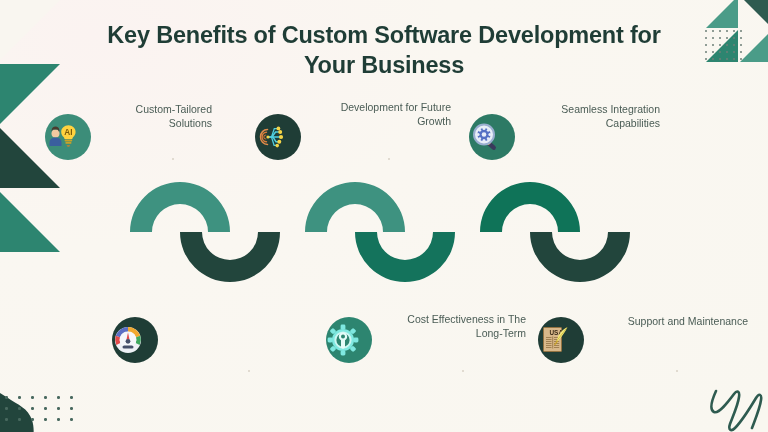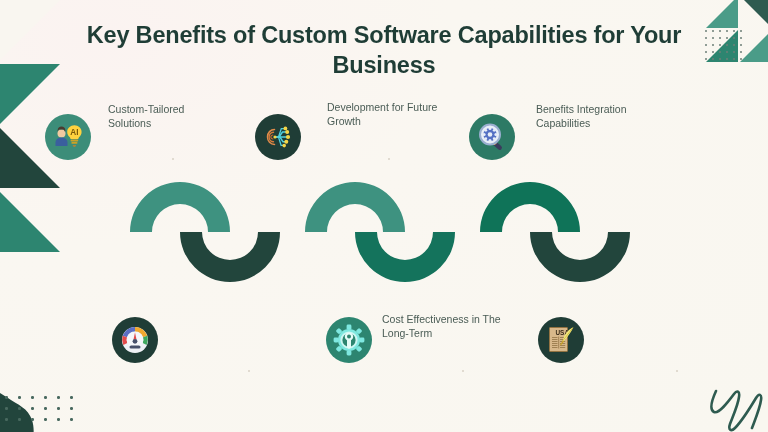--- a/index.html
+++ b/index.html
@@ -31,26 +31,26 @@
   #title {
     position:absolute; left:84px; top:20px; width:600px;
     text-align:center;
     font-size:23.5px; font-weight:bold; line-height:1.28;
     color:#1f3d36; letter-spacing:-0.2px;
   }
 
   
   .icon-circle {
     position:absolute; border-radius:50%;
-    display:flex; align-items:center; justify-content:center;
+    display:flex; align-items:center; justify-content:flex-start;
   }
 
   
   .label {
-    position:absolute; text-align:left;
+    position:absolute; text-align:right;
     font-size:10.5px; line-height:1.32; color:#4a5c55;
     font-weight:normal;
   }
 
   
   #waves { position:absolute; left:130px; top:172px; width:510px; height:125px; }
 
   
   #bl-blob { position:absolute; left:-30px; top:368px; width:150px; height:90px; }
 
@@ -121,27 +121,27 @@
       <i style="width:2px;height:2px;background:#6d7f77;"></i>
       <i style="width:2px;height:2px;background:#6d7f77;"></i>
     <i style="width:2px;height:2px;background:#6d7f77;"></i>
       <i style="width:2px;height:2px;background:#6d7f77;"></i>
       <i style="width:2px;height:2px;background:#6d7f77;"></i>
       <i style="width:2px;height:2px;background:#6d7f77;"></i>
       <i style="width:2px;height:2px;background:#6d7f77;"></i>
       <i style="width:2px;height:2px;background:#6d7f77;"></i>
   </div>
 
-  <h1 id="title">Key Benefits of Custom Software Capabilities for Your Business</h1>
+  <h1 id="title">Key Benefits of Custom Software Development for Your Business</h1>
 
   <div class="label" style="left:108px; top:103px; width:104px;">Custom-Tailored Solutions</div>
 
   <div class="label" style="left:327px; top:101px; width:124px;">Development for Future Growth</div>
 
-  <div class="label" style="left:536px; top:103px; width:124px;">Benefits Integration Capabilities</div>
+  <div class="label" style="left:536px; top:103px; width:124px;">Seamless Integration Capabilities</div>
 
   <div class="icon-circle" style="left:45px; top:114px; width:46px; height:46px; background:#3c8d79;">
     <svg width="34" height="34" viewBox="0 0 34 34">
 
       <circle cx="10.5" cy="13.5" r="4" fill="#f2c9a0"></circle>
       <path d="M10.5 17.5c-3.6 0-6 2.2-6 5.2v3.3h12v-3.3c0-3-2.4-5.2-6-5.2z" fill="#3a5f9e"></path>
       <path d="M6.6 10.4c0-2.4 1.8-4 3.9-4s3.9 1.6 3.9 4c0 .6-.2 1-.5 1-.5 0-.3-1.1-1.1-1.6-.9-.5-2.3-.2-3.6-.2-1.4 0-2.2.6-2.3 1.6-.1.5-.3.1-.3-.8z" fill="#4a3a2e"></path>
 
       <path d="M23.4 5.2c-4.1 0-7.2 3-7.2 6.7 0 2.5 1.3 4 2.4 5.2.6.7.9 1.2.9 2h7.8c0-.8.3-1.3.9-2 1.1-1.2 2.4-2.7 2.4-5.2 0-3.7-3.1-6.7-7.2-6.7z" fill="#ffd23f"></path>
       <rect x="19.6" y="19.6" width="7.6" height="1.9" rx="0.8" fill="#c9a227"></rect>
@@ -270,20 +270,21 @@
 
       <path d="M29 4.5c-3.6 1.2-7.4 5.4-9.4 10.4-.6 1.6-.9 2.9-1 4.1 1-.9 2.2-2 3.5-3.6 3.6-4.4 6.2-8.3 6.9-10.9z" fill="#f5e97a"></path>
       <path d="M29 4.5c-2.4 3.3-5.3 7.2-7.9 10.3-1.1 1.3-2.1 2.4-2.9 3.2" stroke="#c9b93f" stroke-width="0.8" fill="none"></path>
       <path d="M19.4 18.2l-2.6 3.5" stroke="#c9a227" stroke-width="1.2" stroke-linecap="round"></path>
     </svg>
   </div>
 
 
   <div class="label" style="left:382px; top:307px; width:144px;margin-top:6px;">Cost Effectiveness in The Long-Term</div>
 
+  <div class="label" style="left:600px; top:315px; width:148px;">Support and Maintenance</div>
 
   <div id="bl-blob">
     <svg width="150" height="90" viewBox="0 0 150 90">
       <path d="M0 18 C14 16 26 22 38 30 C48 37 58 40 62 52 C66 64 62 78 58 90 L0 90 Z" fill="#22453c"></path>
     </svg>
   </div>
 
   <div class="dotgrid" id="bl-dots" style="left:5px; top:396px; grid-template-columns:repeat(6,13px); grid-template-rows:repeat(3,11px);">
     <i style="width:2.5px;height:2.5px;background:#49695f;"></i>
       <i style="width:2.5px;height:2.5px;background:#49695f;"></i>

